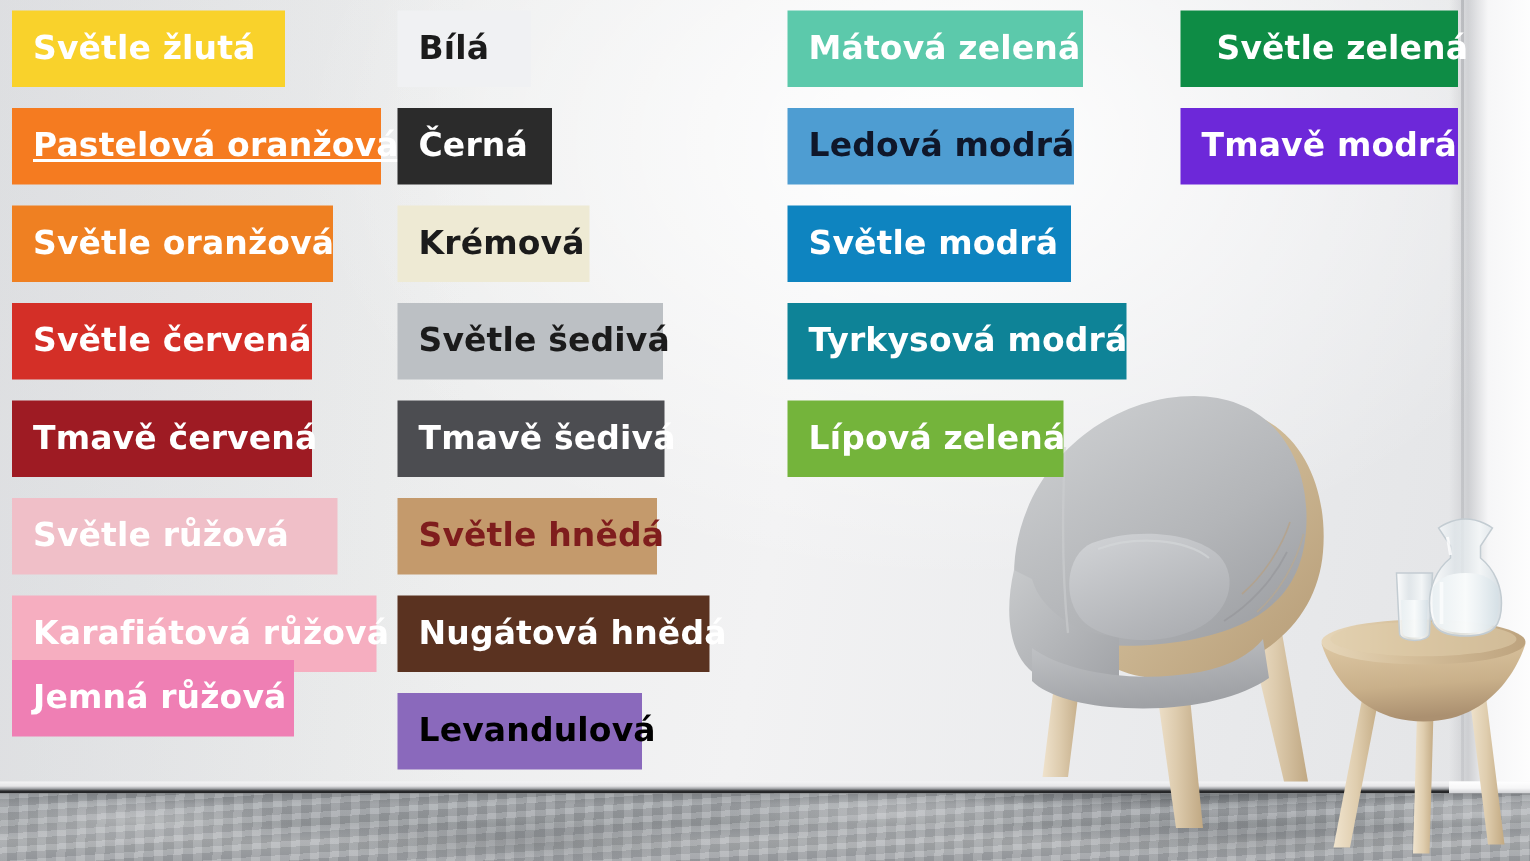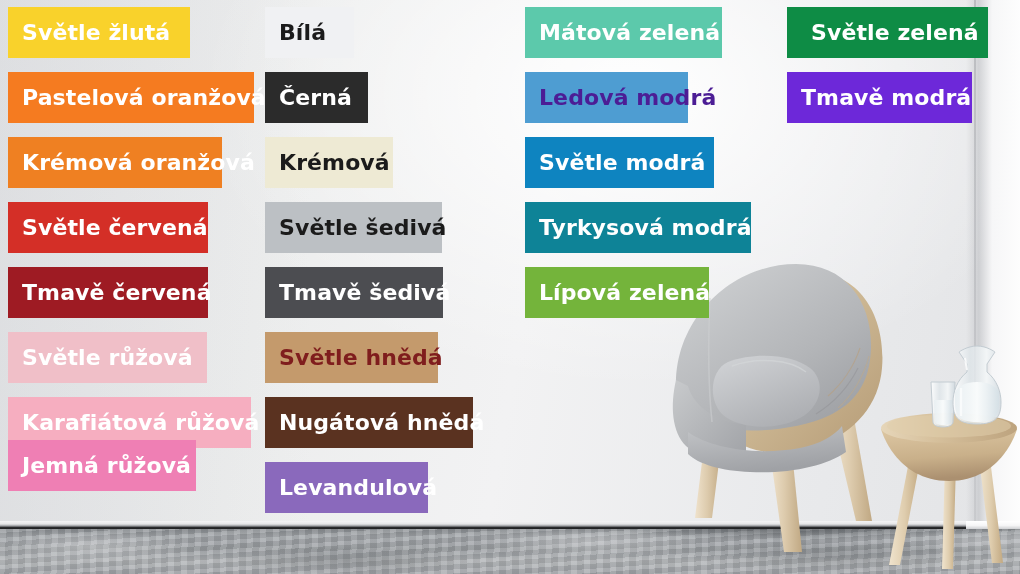--- a/index.html
+++ b/index.html
@@ -236,33 +236,33 @@
         </g>
       </svg>
     </div>
   </div>
 
   <div class="labels">
 
     <div class="swatch" style="left: 8px; top: 7px; width: 182px; background: rgb(249, 210, 43); color: rgb(255, 255, 255);">
         <span>Světle žlutá</span>
       </div>
-    <div class="swatch" style="left: 8px; top: 72px; width: 246px; background: rgb(245, 123, 32); color: rgb(255, 255, 255);">
+    <div class="swatch" style="left: 8px; top: 72px; width: 246px; background: rgb(245, 123, 32); color: rgb(255, 255, 255); text-decoration: underline;">
         <span>Pastelová oranžová</span>
       </div>
     <div class="swatch" style="left: 8px; top: 137px; width: 214px; background: rgb(239, 128, 34); color: rgb(255, 255, 255);">
-        <span>Krémová oranžová</span>
+        <span>Světle oranžová</span>
       </div>
     <div class="swatch" style="left: 8px; top: 202px; width: 200px; background: rgb(212, 47, 39); color: #ffffff;">
         <span>Světle červená</span>
       </div>
     <div class="swatch" style="left: 8px; top: 267px; width: 200px; background: rgb(158, 27, 35); color: rgb(255, 255, 255);">
         <span>Tmavě červená</span>
       </div>
-    <div class="swatch" style="left: 8px; top: 332px; width: 199px; background: rgb(240, 191, 200); color: rgb(255, 255, 255); align-items: center;">
+    <div class="swatch" style="left: 8px; top: 332px; width: 217px; background: rgb(240, 191, 200); color: rgb(255, 255, 255); align-items: center;">
         <span>Světle růžová</span>
       </div>
     <div class="swatch" style="left: 8px; top: 397px; width: 243px; background: rgb(246, 174, 192); color: rgb(255, 255, 255);">
         <span>Karafiátová růžová</span>
       </div>
     <div class="swatch" style="left: 8px; top: 440px; width: 188px; background: rgb(239, 127, 180); color: rgb(255, 255, 255);">
         <span>Jemná růžová</span>
       </div>
 
     <div class="swatch" style="left: 265px; top: 7px; width: 89px; background: rgb(240, 241, 243); color: rgb(27, 27, 27);">
@@ -279,40 +279,40 @@
       </div>
     <div class="swatch" style="left: 265px; top: 267px; width: 178px; background: rgb(76, 77, 81); color: rgb(255, 255, 255);">
         <span>Tmavě šedivá</span>
       </div>
     <div class="swatch" style="left: 265px; top: 332px; width: 173px; background: rgb(196, 154, 108); color: #7f1d1d;">
         <span>Světle hnědá</span>
       </div>
     <div class="swatch" style="left: 265px; top: 397px; width: 208px; background: rgb(90, 50, 32); color: rgb(255, 255, 255);">
         <span>Nugátová hnědá</span>
       </div>
-    <div class="swatch" style="left: 265px; top: 462px; width: 163px; background: rgb(138, 105, 188); color: #ffffff;">
+    <div class="swatch" style="left: 265px; top: 462px; width: 163px; background: rgb(138, 105, 188); color: #000000;">
         <span>Levandulová</span>
       </div>
 
     <div class="swatch" style="left: 525px; top: 7px; width: 197px; background: rgb(92, 201, 171); color: rgb(255, 255, 255);">
         <span>Mátová zelená</span>
       </div>
-    <div class="swatch" style="left: 525px; top: 72px; width: 163px; background: rgb(78, 157, 210); color: #4c1d95;">
+    <div class="swatch" style="left: 525px; top: 72px; width: 191px; background: rgb(78, 157, 210); color: #0f172a;">
         <span>Ledová modrá</span>
       </div>
     <div class="swatch" style="left: 525px; top: 137px; width: 189px; background: rgb(14, 132, 192); color: rgb(255, 255, 255);">
         <span>Světle modrá</span>
       </div>
     <div class="swatch" style="left: 525px; top: 202px; width: 226px; background: rgb(14, 131, 151); color: rgb(255, 255, 255);">
         <span>Tyrkysová modrá</span>
       </div>
     <div class="swatch" style="left: 525px; top: 267px; width: 184px; background: rgb(116, 180, 59); color: rgb(255, 255, 255);">
         <span>Lípová zelená</span>
       </div>
 
-    <div class="swatch" style="left: 787px; top: 7px; width: 201px; background: rgb(14, 140, 69); color: rgb(255, 255, 255); padding-left: 24px;">
+    <div class="swatch" style="left: 787px; top: 7px; width: 185px; background: rgb(14, 140, 69); color: rgb(255, 255, 255); padding-left: 24px;">
         <span>Světle zelená</span>
       </div>
     <div class="swatch" style="left: 787px; top: 72px; width: 185px; background: #6d28d9; color: rgb(255, 255, 255);">
         <span>Tmavě modrá</span>
       </div>
   </div>
 </div>
 
 </body></html>

